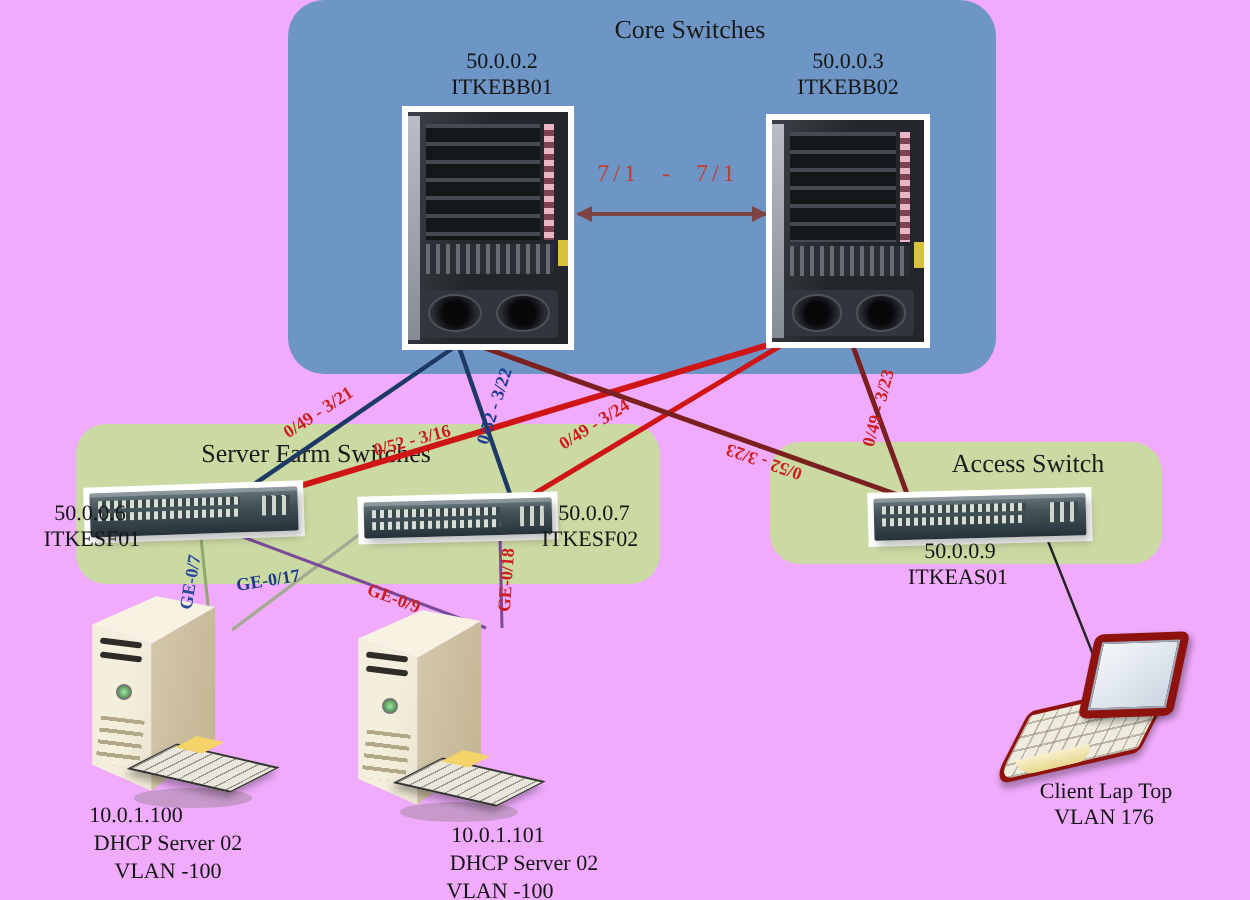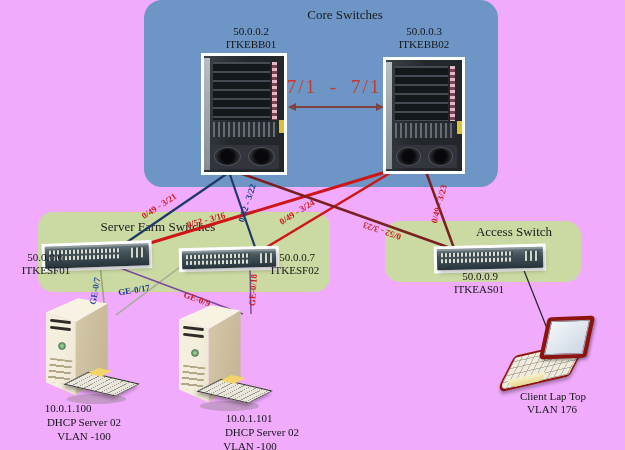--- a/index.html
+++ b/index.html
@@ -212,21 +212,21 @@
   <div class="nlabel" style="left:84px;top:430px">VLAN -100</div>
 
   <div class="nlabel" style="left:249px;top:412px">10.0.1.101</div>
   <div class="nlabel" style="left:262px;top:426px">DHCP Server 02</div>
   <div class="nlabel" style="left:250px;top:440px">VLAN -100</div>
 
   <div class="nlabel" style="left:553px;top:390px">Client Lap Top</div>
   <div class="nlabel" style="left:552px;top:403px">VLAN 176</div>
 
   <div id="linklabels">
-      <div class="llabel biglabel" style="left: 334px; top: 87px; font-size: 19px; color: rgb(194, 59, 46); transform: translate(-50%, -50%) rotate(0deg);">7/1 - 7/1</div>
+      <div class="llabel biglabel" style="left: 334px; top: 87px; font-size: 12px; color: rgb(194, 59, 46); transform: translate(-50%, -50%) rotate(0deg);">7/1 - 7/1</div>
       <div class="llabel" style="left: 159px; top: 206px; font-size: 9px; color: rgb(203, 30, 30); transform: translate(-50%, -50%) rotate(-33deg);">0/49 - 3/21</div>
       <div class="llabel" style="left: 206px; top: 220px; font-size: 9px; color: rgb(203, 30, 30); transform: translate(-50%, -50%) rotate(-15deg);">0/52 - 3/16</div>
       <div class="llabel" style="left: 247px; top: 203px; font-size: 9px; color: rgb(28, 60, 142); transform: translate(-50%, -50%) rotate(-72deg);">0/52 - 3/22</div>
       <div class="llabel" style="left: 297px; top: 212px; font-size: 9px; color: rgb(203, 30, 30); transform: translate(-50%, -50%) rotate(-32deg);">0/49 - 3/24</div>
       <div class="llabel" style="left: 382px; top: 231px; font-size: 9px; color: rgb(203, 30, 30); transform: translate(-50%, -50%) rotate(199deg);">0/52 - 3/23</div>
       <div class="llabel" style="left: 439px; top: 204px; font-size: 9px; color: rgb(203, 30, 30); transform: translate(-50%, -50%) rotate(-75deg);">0/49 - 3/23</div>
       <div class="llabel" style="left: 95px; top: 291px; font-size: 9px; color: rgb(42, 74, 154); transform: translate(-50%, -50%) rotate(-80deg);">GE-0/7</div>
       <div class="llabel" style="left: 134px; top: 290px; font-size: 9px; color: rgb(28, 60, 142); transform: translate(-50%, -50%) rotate(-9deg);">GE-0/17</div>
       <div class="llabel" style="left: 197px; top: 299px; font-size: 9px; color: rgb(203, 30, 30); transform: translate(-50%, -50%) rotate(20deg);">GE-0/9</div>
       <div class="llabel" style="left: 253px; top: 290px; font-size: 9px; color: rgb(203, 30, 30); transform: translate(-50%, -50%) rotate(-86deg);">GE-0/18</div>

